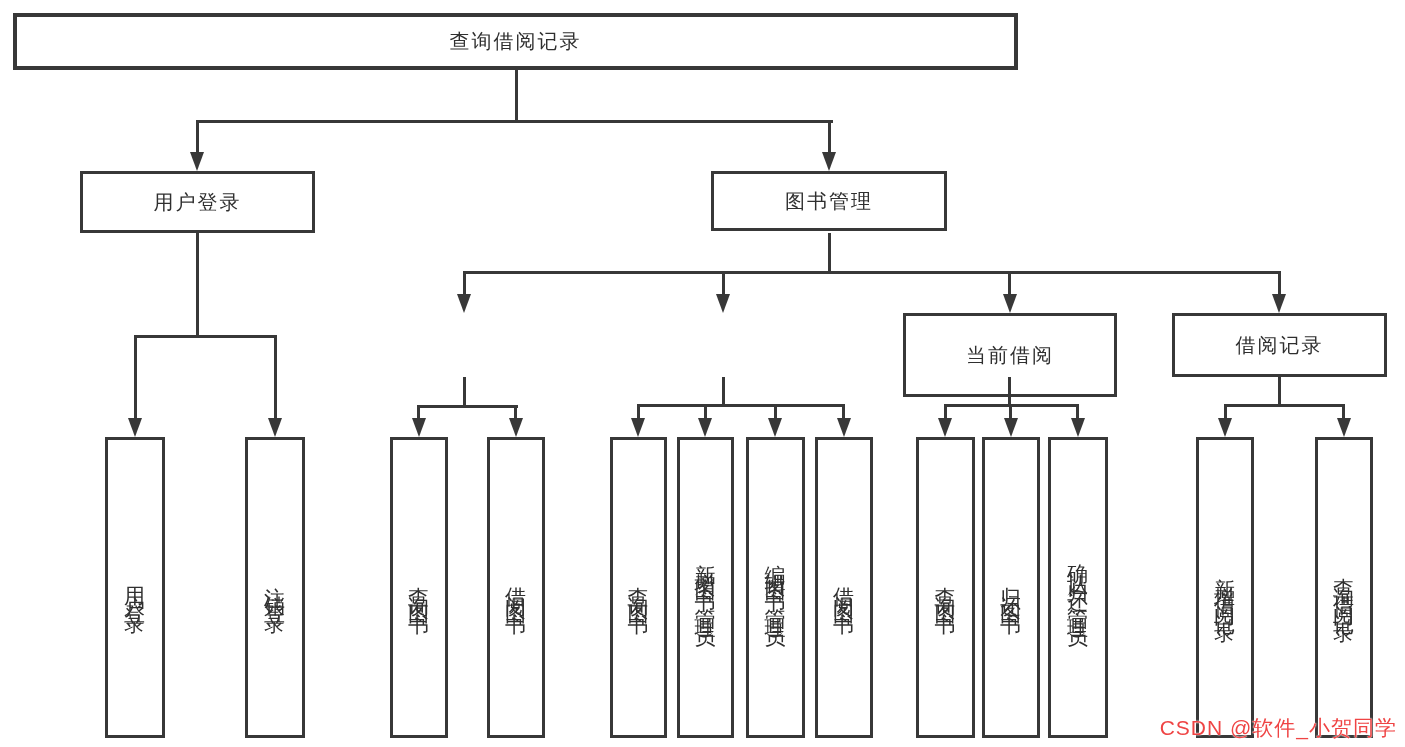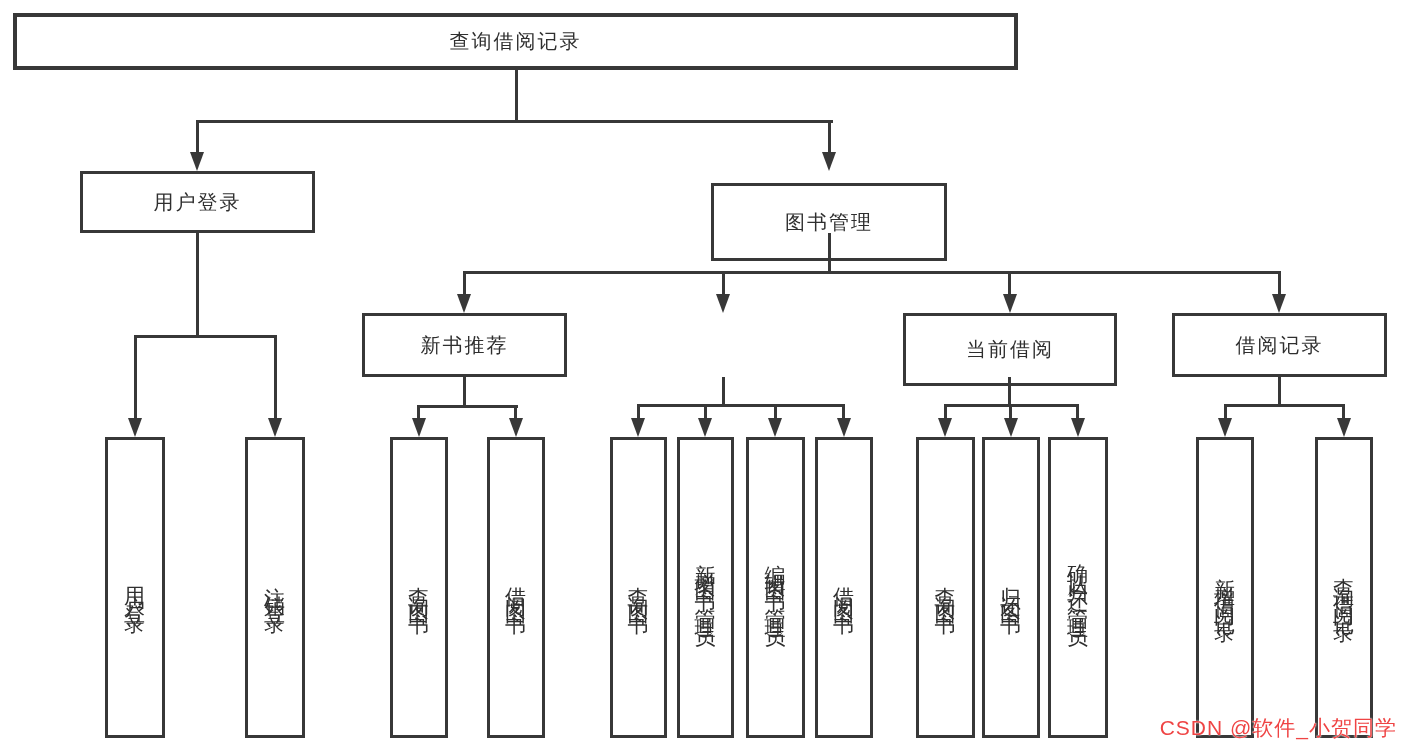--- a/index.html
+++ b/index.html
@@ -77,21 +77,21 @@
   <div class="vline" style="left:515px; top:70px; height:52px;"></div>
   <div class="hline" style="left:196px; top:120px; width:637px;"></div>
   <div class="vline" style="left:196px; top:120px; height:34px;"></div>
   <div class="arrow" style="left:190px; top:152px;"></div>
   <div class="vline" style="left:828px; top:120px; height:34px;"></div>
   <div class="arrow" style="left:822px; top:152px;"></div>
 
   <div class="box" style="left:80px; top:171px; width:235px; height:62px;">
     <span>用户登录</span>
   </div>
-  <div class="box" style="left:711px; top:171px; width:236px; height:78px;margin-top:12px;">
+  <div class="box" style="left:711px; top:171px; width:236px; height:60px;">
     <span>图书管理</span>
   </div>
 
   <div class="vline" style="left:196px; top:233px; height:104px;"></div>
   <div class="hline" style="left:134px; top:335px; width:143px;"></div>
   <div class="vline" style="left:134px; top:335px; height:85px;"></div>
   <div class="arrow" style="left:128px; top:418px;"></div>
   <div class="vline" style="left:274px; top:335px; height:85px;"></div>
   <div class="arrow" style="left:268px; top:418px;"></div>
 
@@ -99,24 +99,21 @@
   <div class="hline" style="left:463px; top:271px; width:818px;"></div>
   <div class="vline" style="left:463px; top:271px; height:25px;"></div>
   <div class="arrow" style="left:457px; top:294px;"></div>
   <div class="vline" style="left:722px; top:271px; height:25px;"></div>
   <div class="arrow" style="left:716px; top:294px;"></div>
   <div class="vline" style="left:1008px; top:271px; height:25px;"></div>
   <div class="arrow" style="left:1003px; top:294px;"></div>
   <div class="vline" style="left:1278px; top:271px; height:25px;"></div>
   <div class="arrow" style="left:1272px; top:294px;"></div>
 
-  <div class="box" style="left:362px; top:313px; width:205px; height:64px;">
-    <span>新书推荐</span>
-  </div>
-  <div class="box" style="left:903px; top:313px; width:214px; height:73px;">
+  <div class="box" style="left:903px; top:313px; width:214px; height:84px;">
     <span>当前借阅</span>
   </div>
   <div class="box" style="left:1172px; top:313px; width:215px; height:64px;">
     <span>借阅记录</span>
   </div>
 
   <div class="vline" style="left:463px; top:377px; height:31px;"></div>
   <div class="hline" style="left:417px; top:405px; width:101px;"></div>
   <div class="vline" style="left:417px; top:405px; height:15px;"></div>
   <div class="arrow" style="left:412px; top:418px;"></div>

